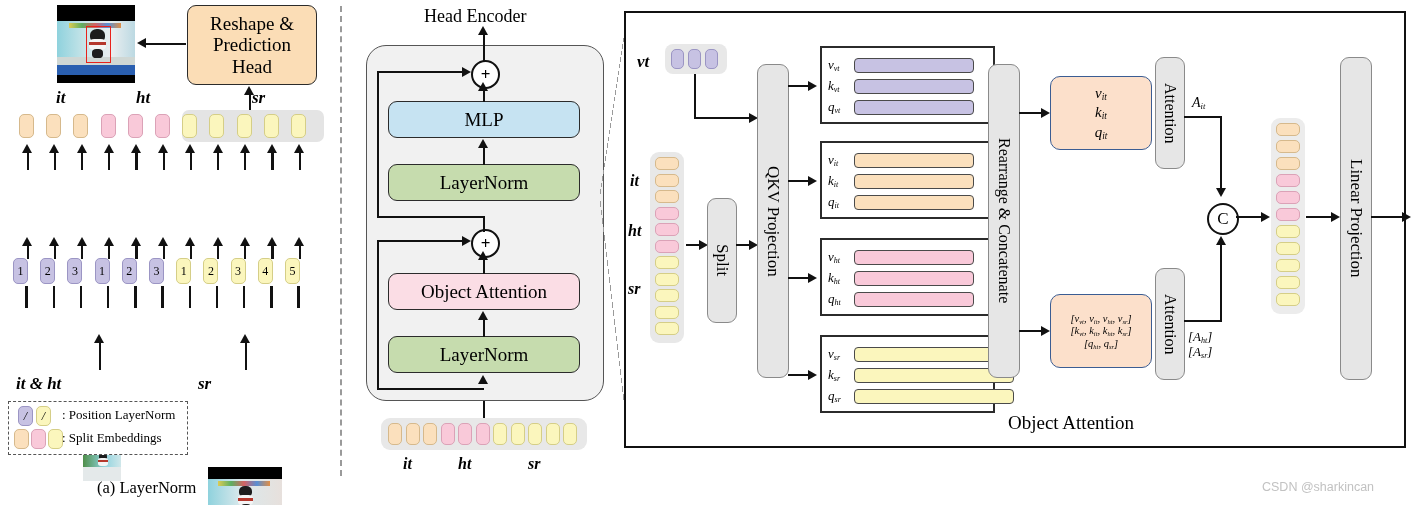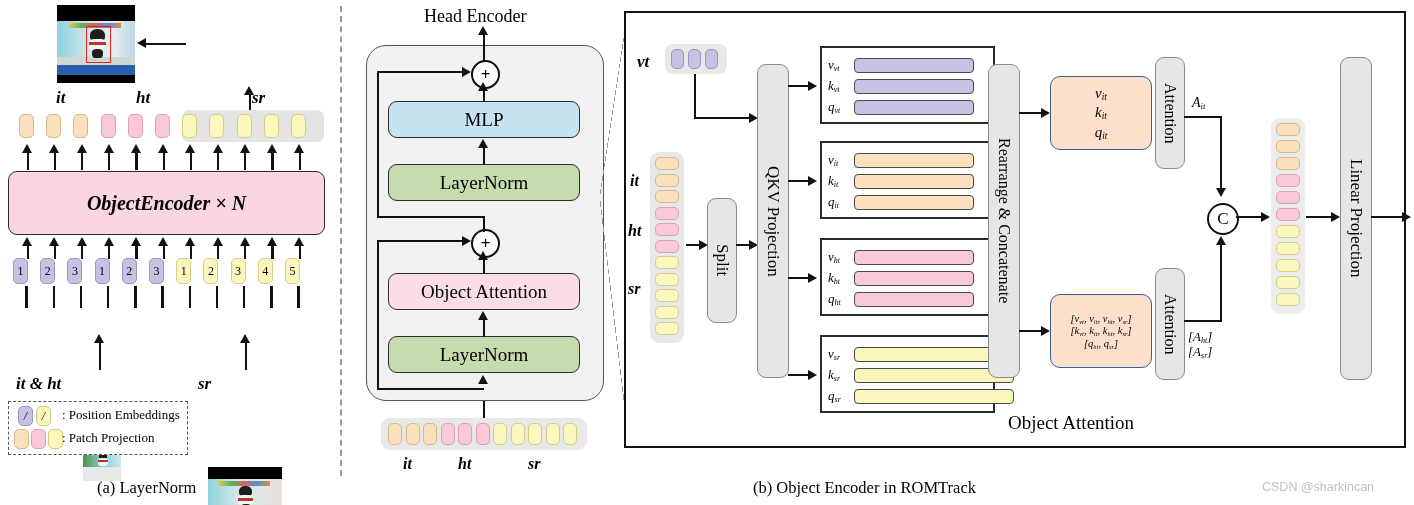--- a/index.html
+++ b/index.html
@@ -76,20 +76,25 @@
     <div class="confetti" style="left:12px;top:18px;width:52px;height:5px;background:linear-gradient(90deg,#e6c93a,#4aa64a,#d24b4b,#3f7fd1,#e07f2a);opacity:.85;"></div>
     <div class="sky" style="top:52px;height:8px;background:#cfd7d4;"></div>
     <div class="sky" style="top:60px;height:10px;background:#2a5fb0;"></div>
     <div class="mascot" style="left:33px;top:24px;width:15px;height:13px;"></div>
     <div class="mascot-b" style="left:32px;top:34px;width:17px;height:11px;"></div>
     <div class="mascot-r" style="left:32px;top:37px;width:17px;height:3px;"></div>
     <div class="mascot" style="left:35px;top:44px;width:11px;height:9px;border-radius:40%;"></div>
     <div class="redbox" style="left:29px;top:21px;width:23px;height:35px;"></div>
   </div>
 
+  <div class="abs box rbox peach ctr" style="left:187px;top:5px;width:130px;height:80px;flex-direction:column;line-height:1.12;font-size:19px;">
+    <div style="white-space:pre-line;">Reshape &amp;
+Prediction
+Head</div>
+  </div>
 
   <div class="ln hln abs" style="left:146px;top:43px;width:40px;"></div>
   <div class="arrow ar-lf abs" style="left:137px;top:38px;"></div>
 
   <div class="ln vln abs" style="left:249px;top:94px;height:35px;"></div>
   <div class="arrow ar-up abs" style="left:244px;top:86px;"></div>
 
   <div class="abs lbl" style="left:56px;top:88px;font-size:17px;">it</div>
   <div class="abs lbl" style="left:136px;top:88px;font-size:17px;">ht</div>
   <div class="abs lbl" style="left:252px;top:88px;font-size:17px;">sr</div>
@@ -128,23 +133,20 @@
       <div class="ln vln" style="position: absolute; left: 197.9px; top: 7px; height: 19px;"></div>
       <div class="arrow ar-up" style="position: absolute; left: 193.6px; top: 0px;"></div>
       <div class="ln vln" style="position: absolute; left: 225.1px; top: 7px; height: 19px;"></div>
       <div class="arrow ar-up" style="position: absolute; left: 220.8px; top: 0px;"></div>
       <div class="ln vln" style="position: absolute; left: 252.3px; top: 7px; height: 19px;"></div>
       <div class="arrow ar-up" style="position: absolute; left: 248px; top: 0px;"></div>
       <div class="ln vln" style="position: absolute; left: 279.5px; top: 7px; height: 19px;"></div>
       <div class="arrow ar-up" style="position: absolute; left: 275.2px; top: 0px;"></div>
     </div>
 
-  <div class="abs box rbox pinkbig ctr" style="left:8px;top:171px;width:317px;height:64px;">
-    <span class="lbl" style="font-size:20px;">ObjectEncoder × N</span>
-  </div>
 
   <div class="abs" id="aArrowsUp2" style="left:19px;top:237px;width:300px;height:22px;">
       <div class="ln vln" style="position: absolute; left: 7.5px; top: 7px; height: 15px;"></div>
       <div class="arrow ar-up" style="position: absolute; left: 3.2px; top: 0px;"></div>
       <div class="ln vln" style="position: absolute; left: 34.7px; top: 7px; height: 15px;"></div>
       <div class="arrow ar-up" style="position: absolute; left: 30.4px; top: 0px;"></div>
       <div class="ln vln" style="position: absolute; left: 61.9px; top: 7px; height: 15px;"></div>
       <div class="arrow ar-up" style="position: absolute; left: 57.6px; top: 0px;"></div>
       <div class="ln vln" style="position: absolute; left: 89.1px; top: 7px; height: 15px;"></div>
       <div class="arrow ar-up" style="position: absolute; left: 84.8px; top: 0px;"></div>
@@ -228,27 +230,27 @@
     <div class="mascot-b" style="left:30px;top:28px;width:15px;height:10px;"></div>
     <div class="mascot-r" style="left:30px;top:31px;width:15px;height:3px;"></div>
     <div class="mascot" style="left:33px;top:37px;width:10px;height:8px;border-radius:40%;"></div>
   </div>
 
   <div class="abs dashbox" style="left:8px;top:401px;width:178px;height:52px;background:#fff;"></div>
   <div class="abs" id="legendPosToks" style="left:18px;top:406px;width:40px;height:20px;">
       <div class="tok t-pu" style="position: absolute; width: 15px; height: 20px; left: 0px; top: 0px; display: flex; align-items: center; justify-content: center; font-size: 12px; font-style: italic;">/</div>
       <div class="tok t-yl" style="position: absolute; width: 15px; height: 20px; left: 18px; top: 0px; display: flex; align-items: center; justify-content: center; font-size: 12px; font-style: italic;">/</div>
     </div>
-  <div class="abs" style="left:62px;top:407px;font-size:13px;font-family:'Liberation Serif',serif;">: Position Embeddings</div>
+  <div class="abs" style="left:62px;top:407px;font-size:13px;font-family:'Liberation Serif',serif;">: Position LayerNorm</div>
   <div class="abs" id="legendPatchToks" style="left:14px;top:429px;width:48px;height:20px;">
       <div class="tok t-or" style="position: absolute; width: 15px; height: 20px; left: 0px; top: 0px;"></div>
       <div class="tok t-pk" style="position: absolute; width: 15px; height: 20px; left: 17px; top: 0px;"></div>
       <div class="tok t-yl" style="position: absolute; width: 15px; height: 20px; left: 34px; top: 0px;"></div>
     </div>
-  <div class="abs" style="left:62px;top:430px;font-size:13px;font-family:'Liberation Serif',serif;">: Patch Projection</div>
+  <div class="abs" style="left:62px;top:430px;font-size:13px;font-family:'Liberation Serif',serif;">: Split Embeddings</div>
 
   <div class="abs caption" style="left:97px;top:478px;">(a) LayerNorm</div>
 
   <div class="abs" style="left:424px;top:6px;font-size:18px;">Head Encoder</div>
 
   <div class="abs box rbox" style="left:366px;top:45px;width:238px;height:356px;background:#f1f1f1;border-color:#555;border-radius:20px;"></div>
 
   <div class="ln vln abs" style="left:483px;top:33px;height:40px;"></div>
   <div class="arrow ar-up abs" style="left:478px;top:26px;"></div>
 
@@ -477,17 +479,16 @@
 
   <div class="abs gray rbox ctr" style="left:1340px;top:57px;width:30px;height:321px;">
     <span class="vert" style="font-size:17px;">Linear Projection</span>
   </div>
 
   <div class="ln hln abs" style="left:1371px;top:216px;width:34px;"></div>
   <div class="arrow ar-rt abs" style="left:1402px;top:212px;"></div>
 
   <div class="abs" style="left:1008px;top:412px;font-size:19px;">Object Attention</div>
 
-  <div class="abs caption" style="left:753px;top:478px;">(b) Object Encoder in ROMTrack</div>
 
   <div class="abs watermark" style="left:1262px;top:480px;">CSDN @sharkincan</div>
 
 </div>
 
 </body></html>

